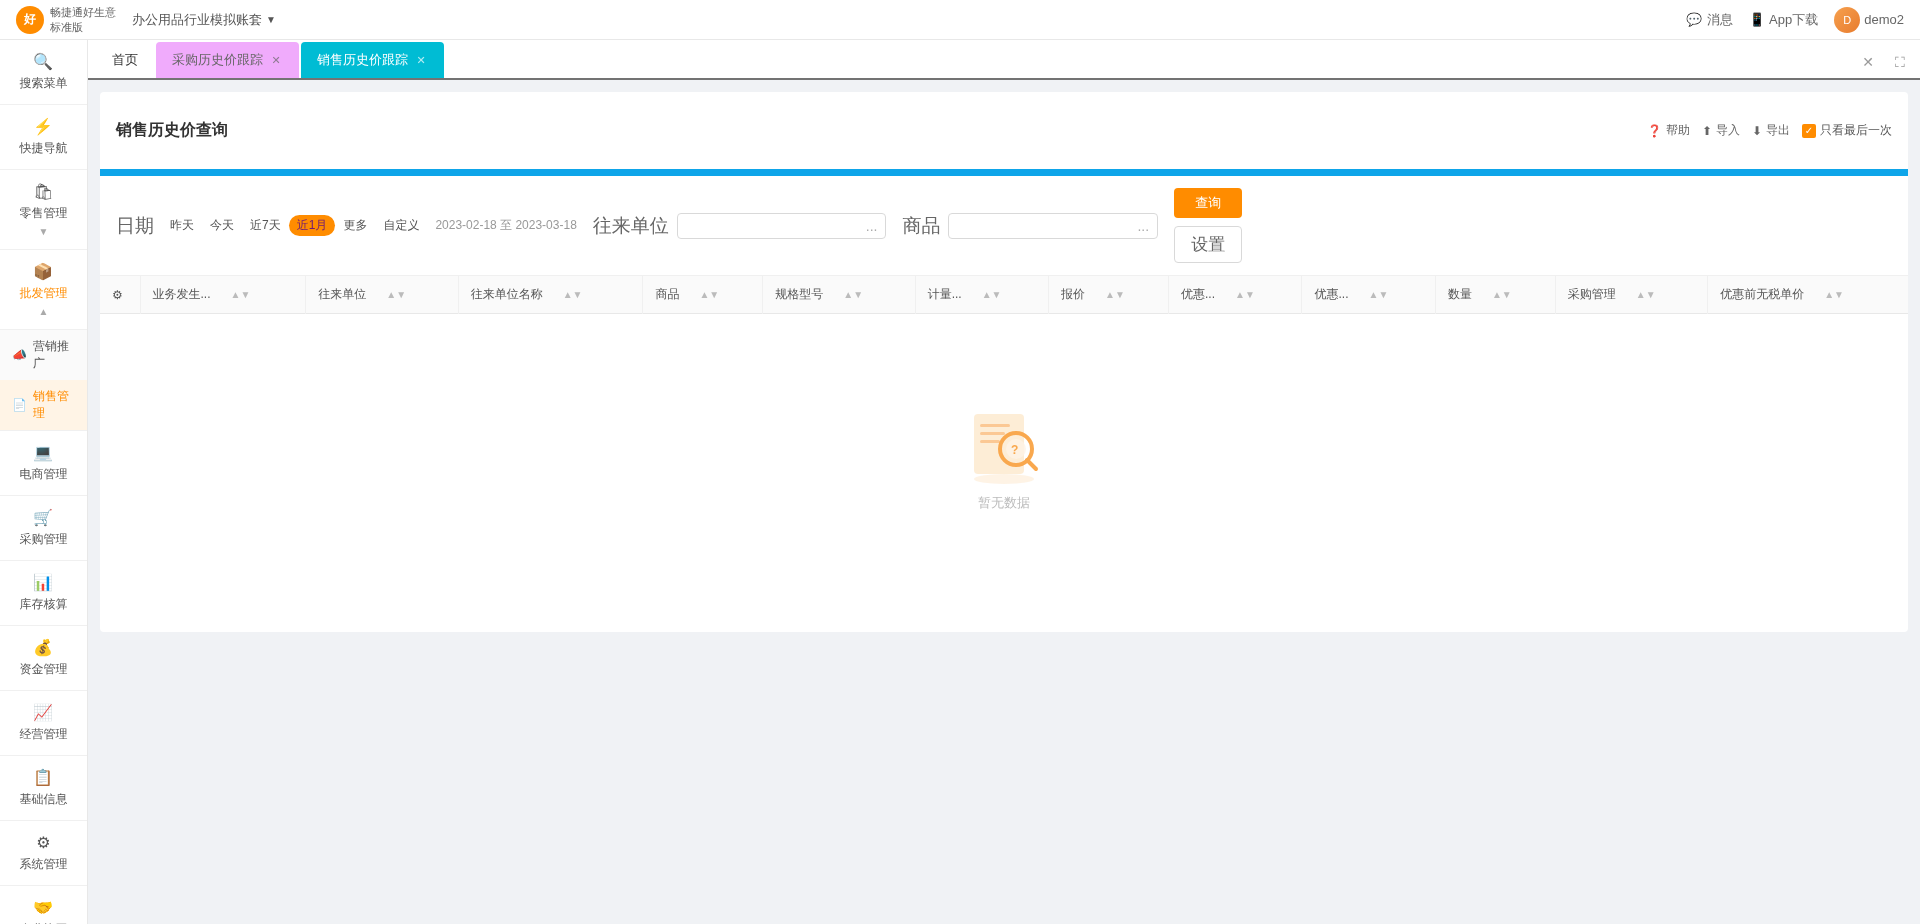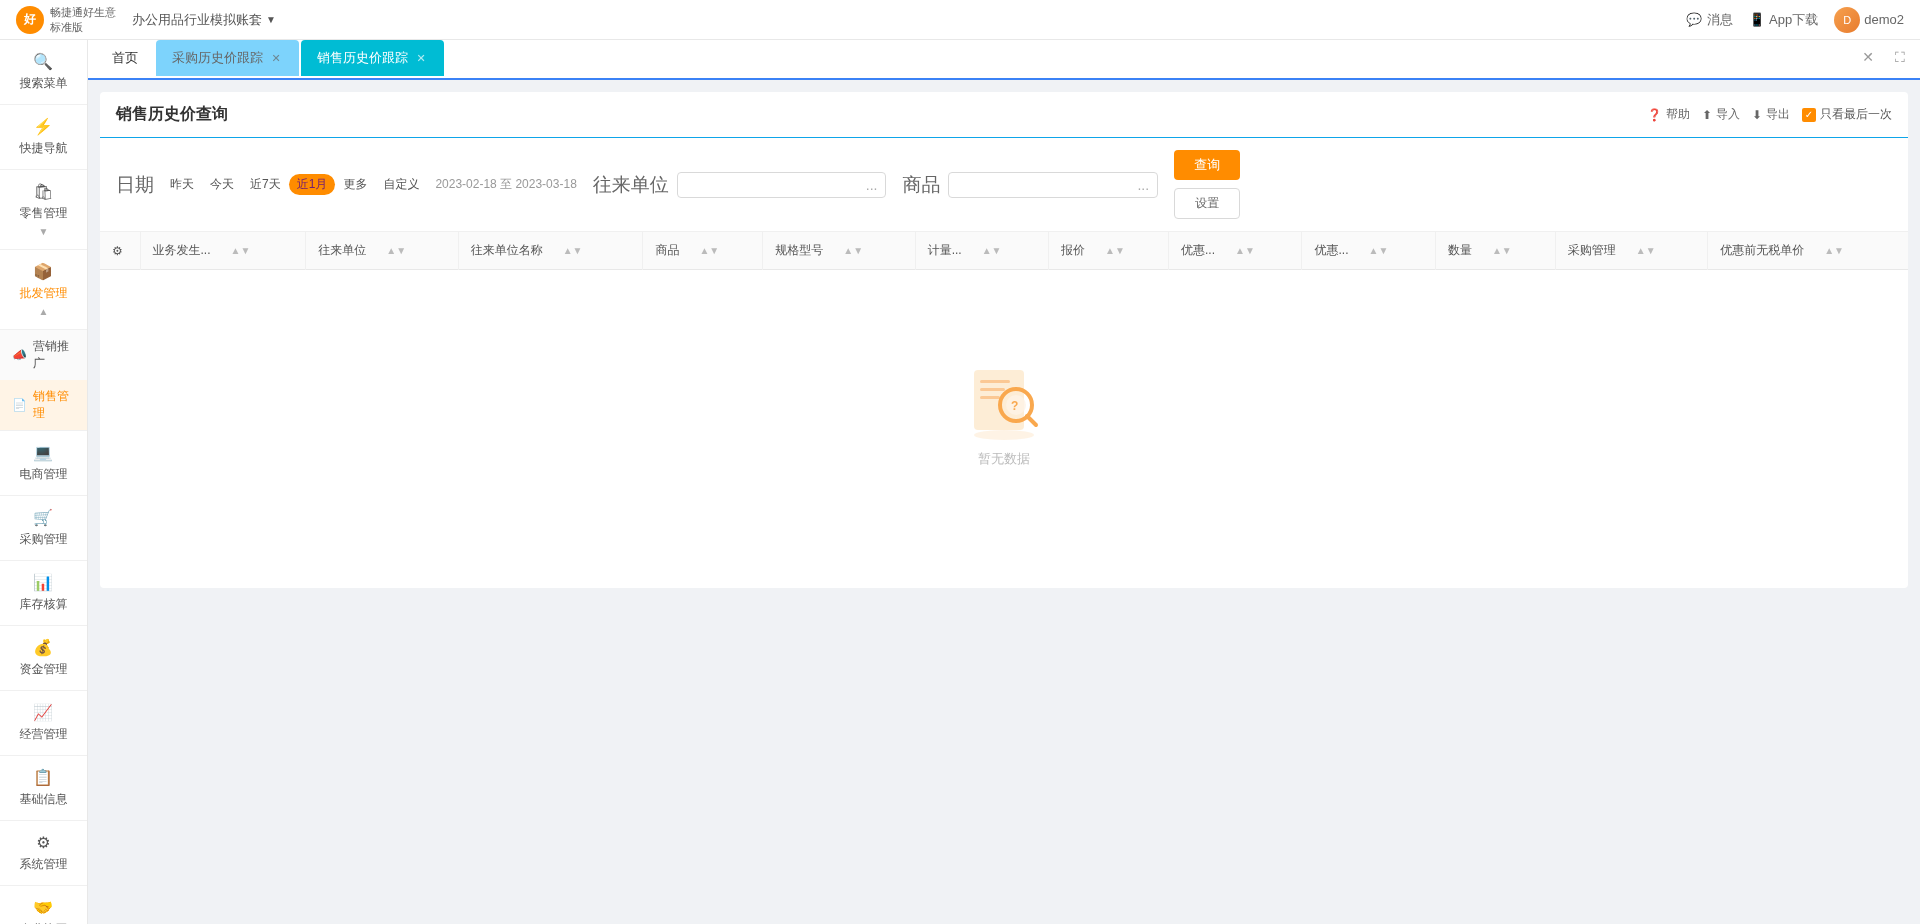--- a/index.html
+++ b/index.html
@@ -87,33 +87,34 @@
       display: flex;
       flex-direction: column;
       overflow: hidden;
     }
 
     
     .tab-bar {
       height: 40px;
       background: #fff;
       display: flex;
-      border-bottom: 2px solid #3b82f6;
+      align-items: flex-end;
+      border-bottom: 2px solid #737373;
       flex-shrink: 0;
       padding: 0 8px;
     }
     .tab {
       display: flex; align-items: center; gap: 6px;
       padding: 0 16px;
       height: 36px;
       cursor: pointer;
       border-radius: 4px 4px 0 0;
       font-size: 13px;
       color: #666;
-      background: #7dd3fc;
+      background: #f0abfc;
       margin-right: 2px;
     }
     .tab.active {
       background: #00bcd4;
       color: #fff;
     }
     .tab-home {
       background: transparent;
       color: #333;
       font-weight: 500;
@@ -144,22 +145,22 @@
 
     .page-card {
       background: #fff;
       border-radius: 4px;
       overflow: hidden;
     }
 
     
     .page-title-bar {
       display: flex; align-items: center; justify-content: space-between;
-      padding: 12px 16px;
-      border-bottom: 1px solid #0ea5e9;
+      padding: 28px 16px;
+      border-bottom: 7px solid #0ea5e9;
     }
     .page-title { font-size: 16px; font-weight: 600; color: #333; }
     .page-actions { display: flex; align-items: center; gap: 12px; }
     .page-action-btn {
       display: flex; align-items: center; gap: 4px;
       color: #666; font-size: 12px; cursor: pointer;
     }
     .checkbox-label {
       display: flex; align-items: center; gap: 4px; font-size: 12px; color: #555; cursor: pointer;
     }
@@ -200,21 +201,21 @@
       border: none; outline: none; font-size: 13px; flex: 1; color: #333;
     }
     .filter-dots { color: #aaa; font-size: 14px; cursor: pointer; }
     .query-btn {
       background: #ff8c00; color: #fff; border: none;
       padding: 6px 20px; border-radius: 4px; font-size: 13px; cursor: pointer;
       font-family: inherit;
     }
     .settings-btn {
       background: #fff; color: #666; border: 1px solid #d9d9d9;
-      padding: 6px 16px; border-radius: 4px; font-size: 12px; cursor: pointer;
+      padding: 6px 16px; border-radius: 4px; font-size: 17px; cursor: pointer;
       font-family: inherit;
     }
     .btn-group-right { display: flex; flex-direction: column; gap: 8px; }
 
     
     .table-wrap {
       overflow: auto;
     }
     table {
       width: 100%; border-collapse: collapse; min-width: 1400px;

